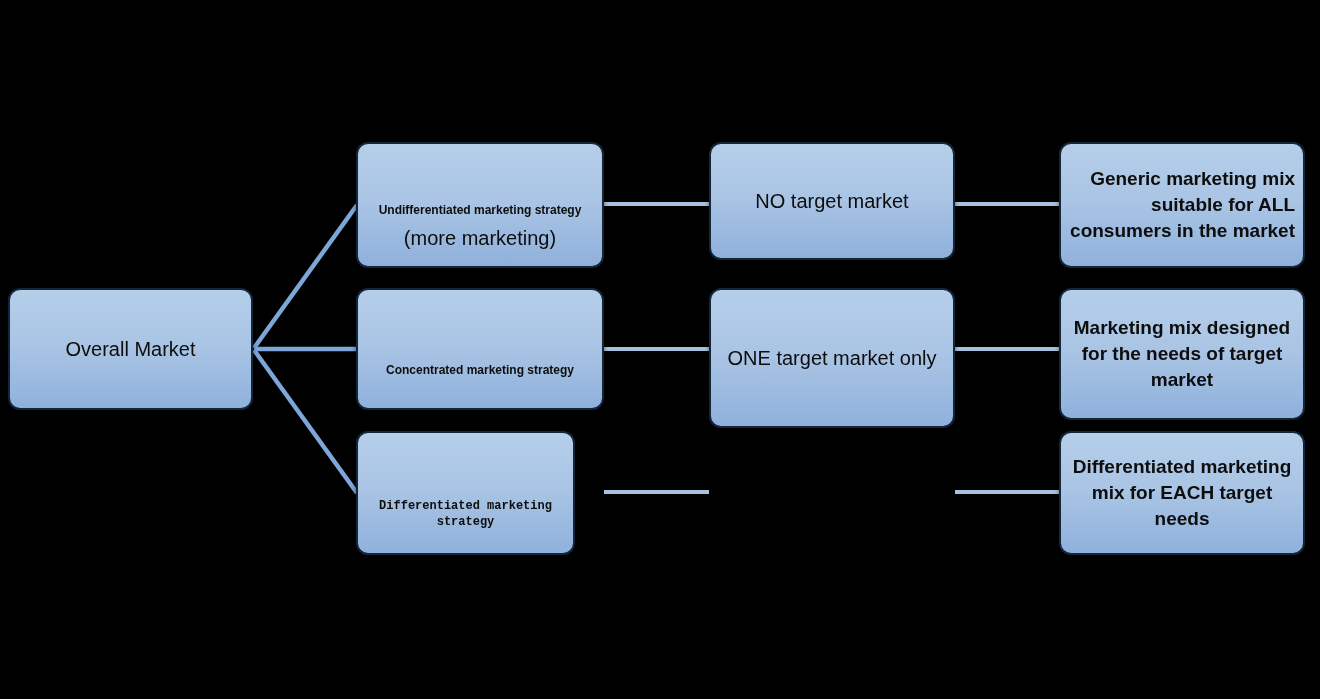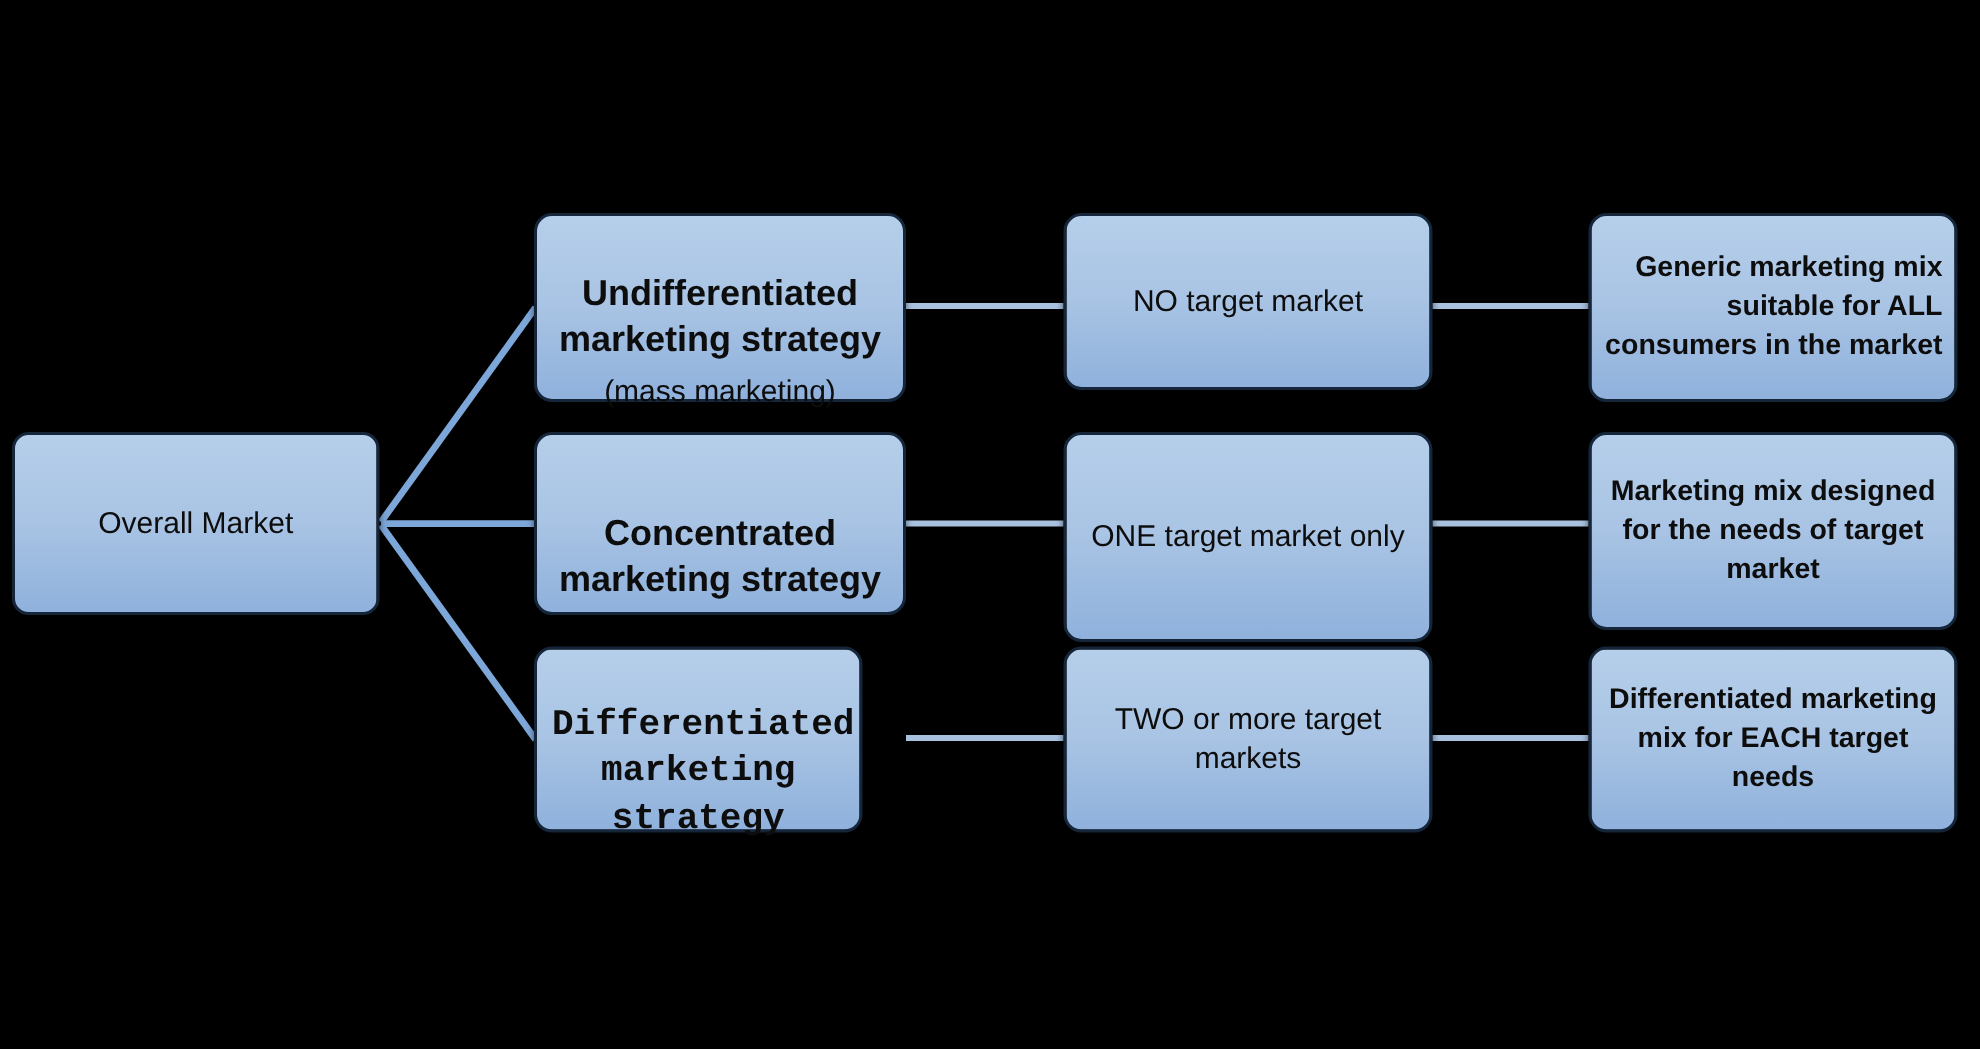--- a/index.html
+++ b/index.html
@@ -53,21 +53,21 @@
     color: var(--text);
     box-shadow: 0 3px 4px rgba(0,0,0,0.55);
   }
   .box-text { width: 100%; }
   .t-regular {
     font-size: 20px;
     font-weight: 400;
     line-height: 1.32;
   }
   .t-bold {
-    font-size: 24px;
+    font-size: 12px;
     font-weight: 700;
     line-height: 1.3;
     margin-top: 44px;
   }
   .t-bold-sm {
     font-size: 19px;
     font-weight: 700;
     line-height: 1.36;
   }
   .note {
@@ -91,48 +91,45 @@
     <line class="connector-h" x1="604" y1="204" x2="709" y2="204"></line>
     <line class="connector-h" x1="955" y1="204" x2="1059" y2="204"></line>
 
     <line class="connector-h" x1="604" y1="349" x2="709" y2="349"></line>
     <line class="connector-h" x1="955" y1="349" x2="1059" y2="349"></line>
 
     <line class="connector-h" x1="604" y1="492" x2="709" y2="492"></line>
     <line class="connector-h" x1="955" y1="492" x2="1059" y2="492"></line>
   </svg>
 
-  <div class="box" style="left:8px; top:288px; width:245px; height:122px;border-radius:11px;">
+  <div class="box" style="left:8px; top:288px; width:245px; height:122px;">
     <div class="box-text t-regular">Overall Market</div>
   </div>
 
   <div class="box" style="left:356px; top:142px; width:248px; height:126px;">
     <div class="box-text t-bold">Undifferentiated marketing strategy</div>
-    <div class="box-text note">(mass marketing)</div>
+    <div class="box-text note">(more marketing)</div>
   </div>
 
   <div class="box" style="left:356px; top:288px; width:248px; height:122px;">
     <div class="box-text t-bold">Concentrated marketing strategy</div>
   </div>
 
   <div class="box" style="left:356px; top:431px; width:219px; height:124px;font-family:Liberation Mono, monospace;">
     <div class="box-text t-bold">Differentiated marketing strategy</div>
   </div>
 
   <div class="box" style="left:709px; top:142px; width:246px; height:118px;">
     <div class="box-text t-regular">NO target market</div>
   </div>
 
   <div class="box" style="left:709px; top:288px; width:246px; height:140px;">
     <div class="box-text t-regular">ONE target market only</div>
   </div>
 
-  <div class="box" style="left:709px; top:431px; width:246px; height:124px;">
-    <div class="box-text t-regular">TWO or more target markets</div>
-  </div>
 
   <div class="box" style="left:1059px; top:142px; width:246px; height:126px; padding:4px 8px;text-align:right;">
     <div class="box-text t-bold-sm">Generic marketing mix suitable for ALL consumers in the market</div>
   </div>
 
   <div class="box" style="left:1059px; top:288px; width:246px; height:132px; padding:4px 8px;">
     <div class="box-text t-bold-sm">Marketing mix designed for the needs of target market</div>
   </div>
 
   <div class="box" style="left:1059px; top:431px; width:246px; height:124px; padding:4px 8px;">

